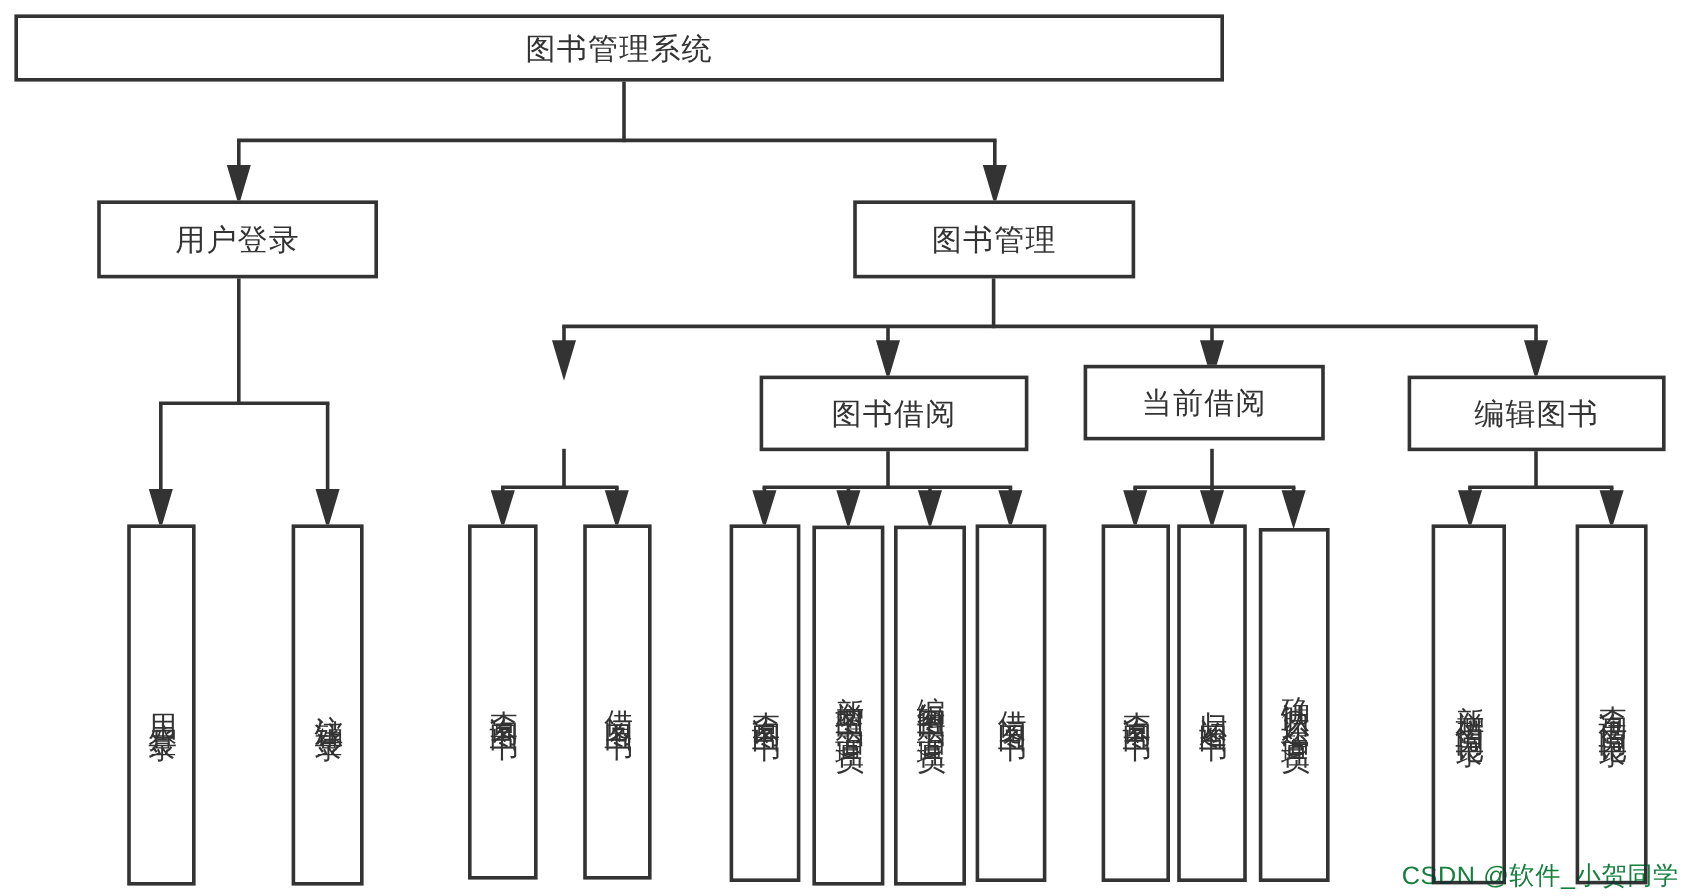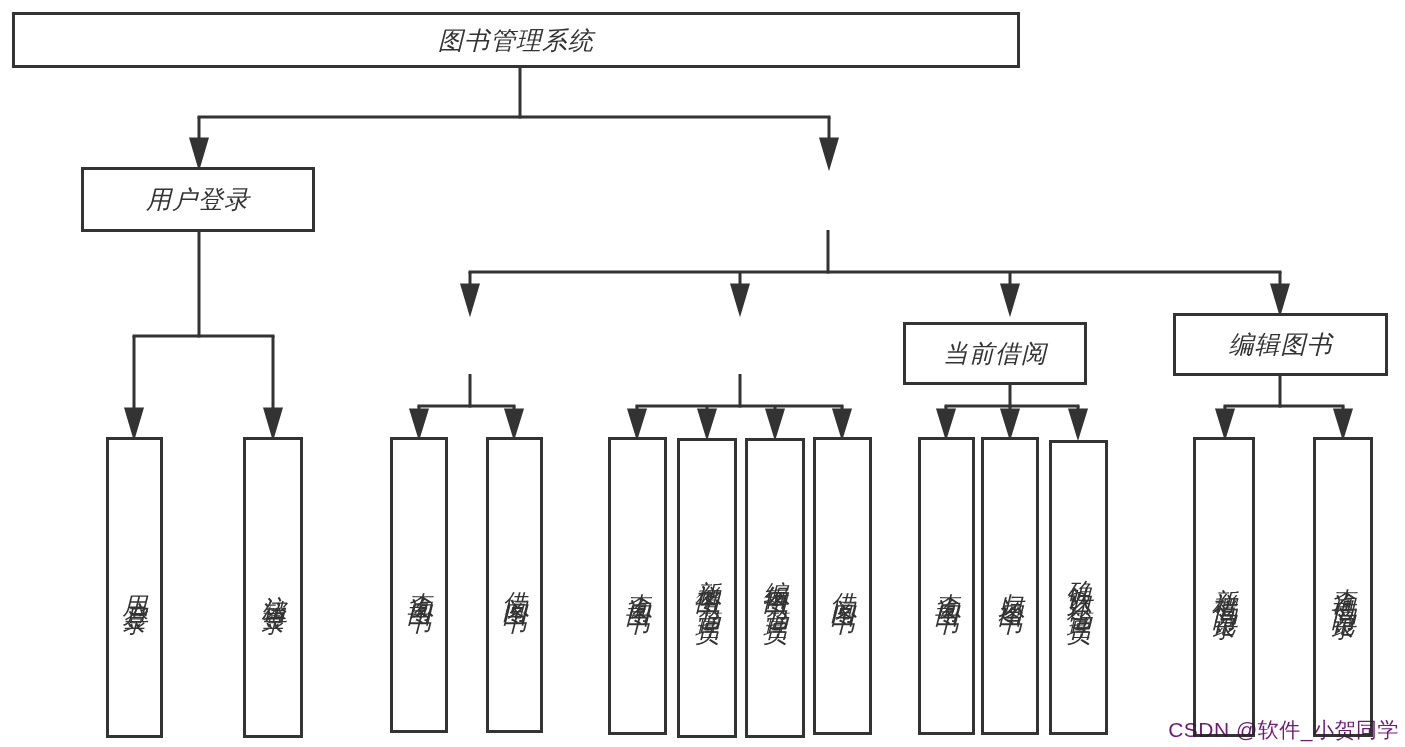--- a/index.html
+++ b/index.html
@@ -3,30 +3,30 @@
 <meta charset="utf-8">
 <style>
   html,body{margin:0;padding:0;background:#ffffff;}
   .stage{
     position:relative;width:1405px;height:747px;background:#ffffff;overflow:hidden;
     font-family:"Liberation Sans","DejaVu Sans",sans-serif;color:#333333;
   }
   .connectors{position:absolute;left:0;top:0;z-index:1;}
   .box{
     position:absolute;box-sizing:border-box;border:3px solid #333333;background:#ffffff;
-    display:flex;align-items:center;justify-content:center;z-index:2;font-style:italic;
+    display:flex;align-items:center;justify-content:center;z-index:2;
   }
   .box.h span{font-size:25px;letter-spacing:1px;white-space:nowrap;}
   .box.v span{
     writing-mode:vertical-rl;text-orientation:mixed;
     font-size:24px;line-height:1;letter-spacing:6px;white-space:nowrap;
   }
   .watermark{
     position:absolute;right:6px;bottom:3px;z-index:5;
-    font-size:21px;color:#701a75;letter-spacing:0.5px;white-space:nowrap;
+    font-size:21px;color:#15803d;letter-spacing:0.5px;white-space:nowrap;
     mix-blend-mode:darken;
   }
 </style>
 </head>
 <body>
 
 <div class="stage">
 
   <svg class="connectors" width="1405" height="747" viewBox="0 0 1405 747">
     <g stroke="#333333" stroke-width="3" fill="#333333">
@@ -97,22 +97,28 @@
     </g>
   </svg>
 
   <div class="box h" style="left:12px;top:12px;width:1008px;height:56px">
     <span>图书管理系统</span>
   </div>
 
   <div class="box h" style="left:81px;top:167px;width:234px;height:65px">
     <span>用户登录</span>
   </div>
+  <div class="box h" style="left:711px;top:167px;width:235px;height:65px">
+    <span>图书管理</span>
+  </div>
 
-  <div class="box h" style="left:903px;top:322px;width:184px;height:63px">
+  <div class="box h" style="left:633px;top:313px;width:224px;height:63px">
+    <span>图书借阅</span>
+  </div>
+  <div class="box h" style="left:903px;top:304px;width:201px;height:63px">
     <span>当前借阅</span>
   </div>
   <div class="box h" style="left:1173px;top:313px;width:215px;height:63px">
     <span>编辑图书</span>
   </div>
 
   <div class="box v" style="left:106px;top:437px;width:57px;height:301px">
     <span>用户登录</span>
   </div>
   <div class="box v" style="left:243px;top:437px;width:60px;height:301px">

